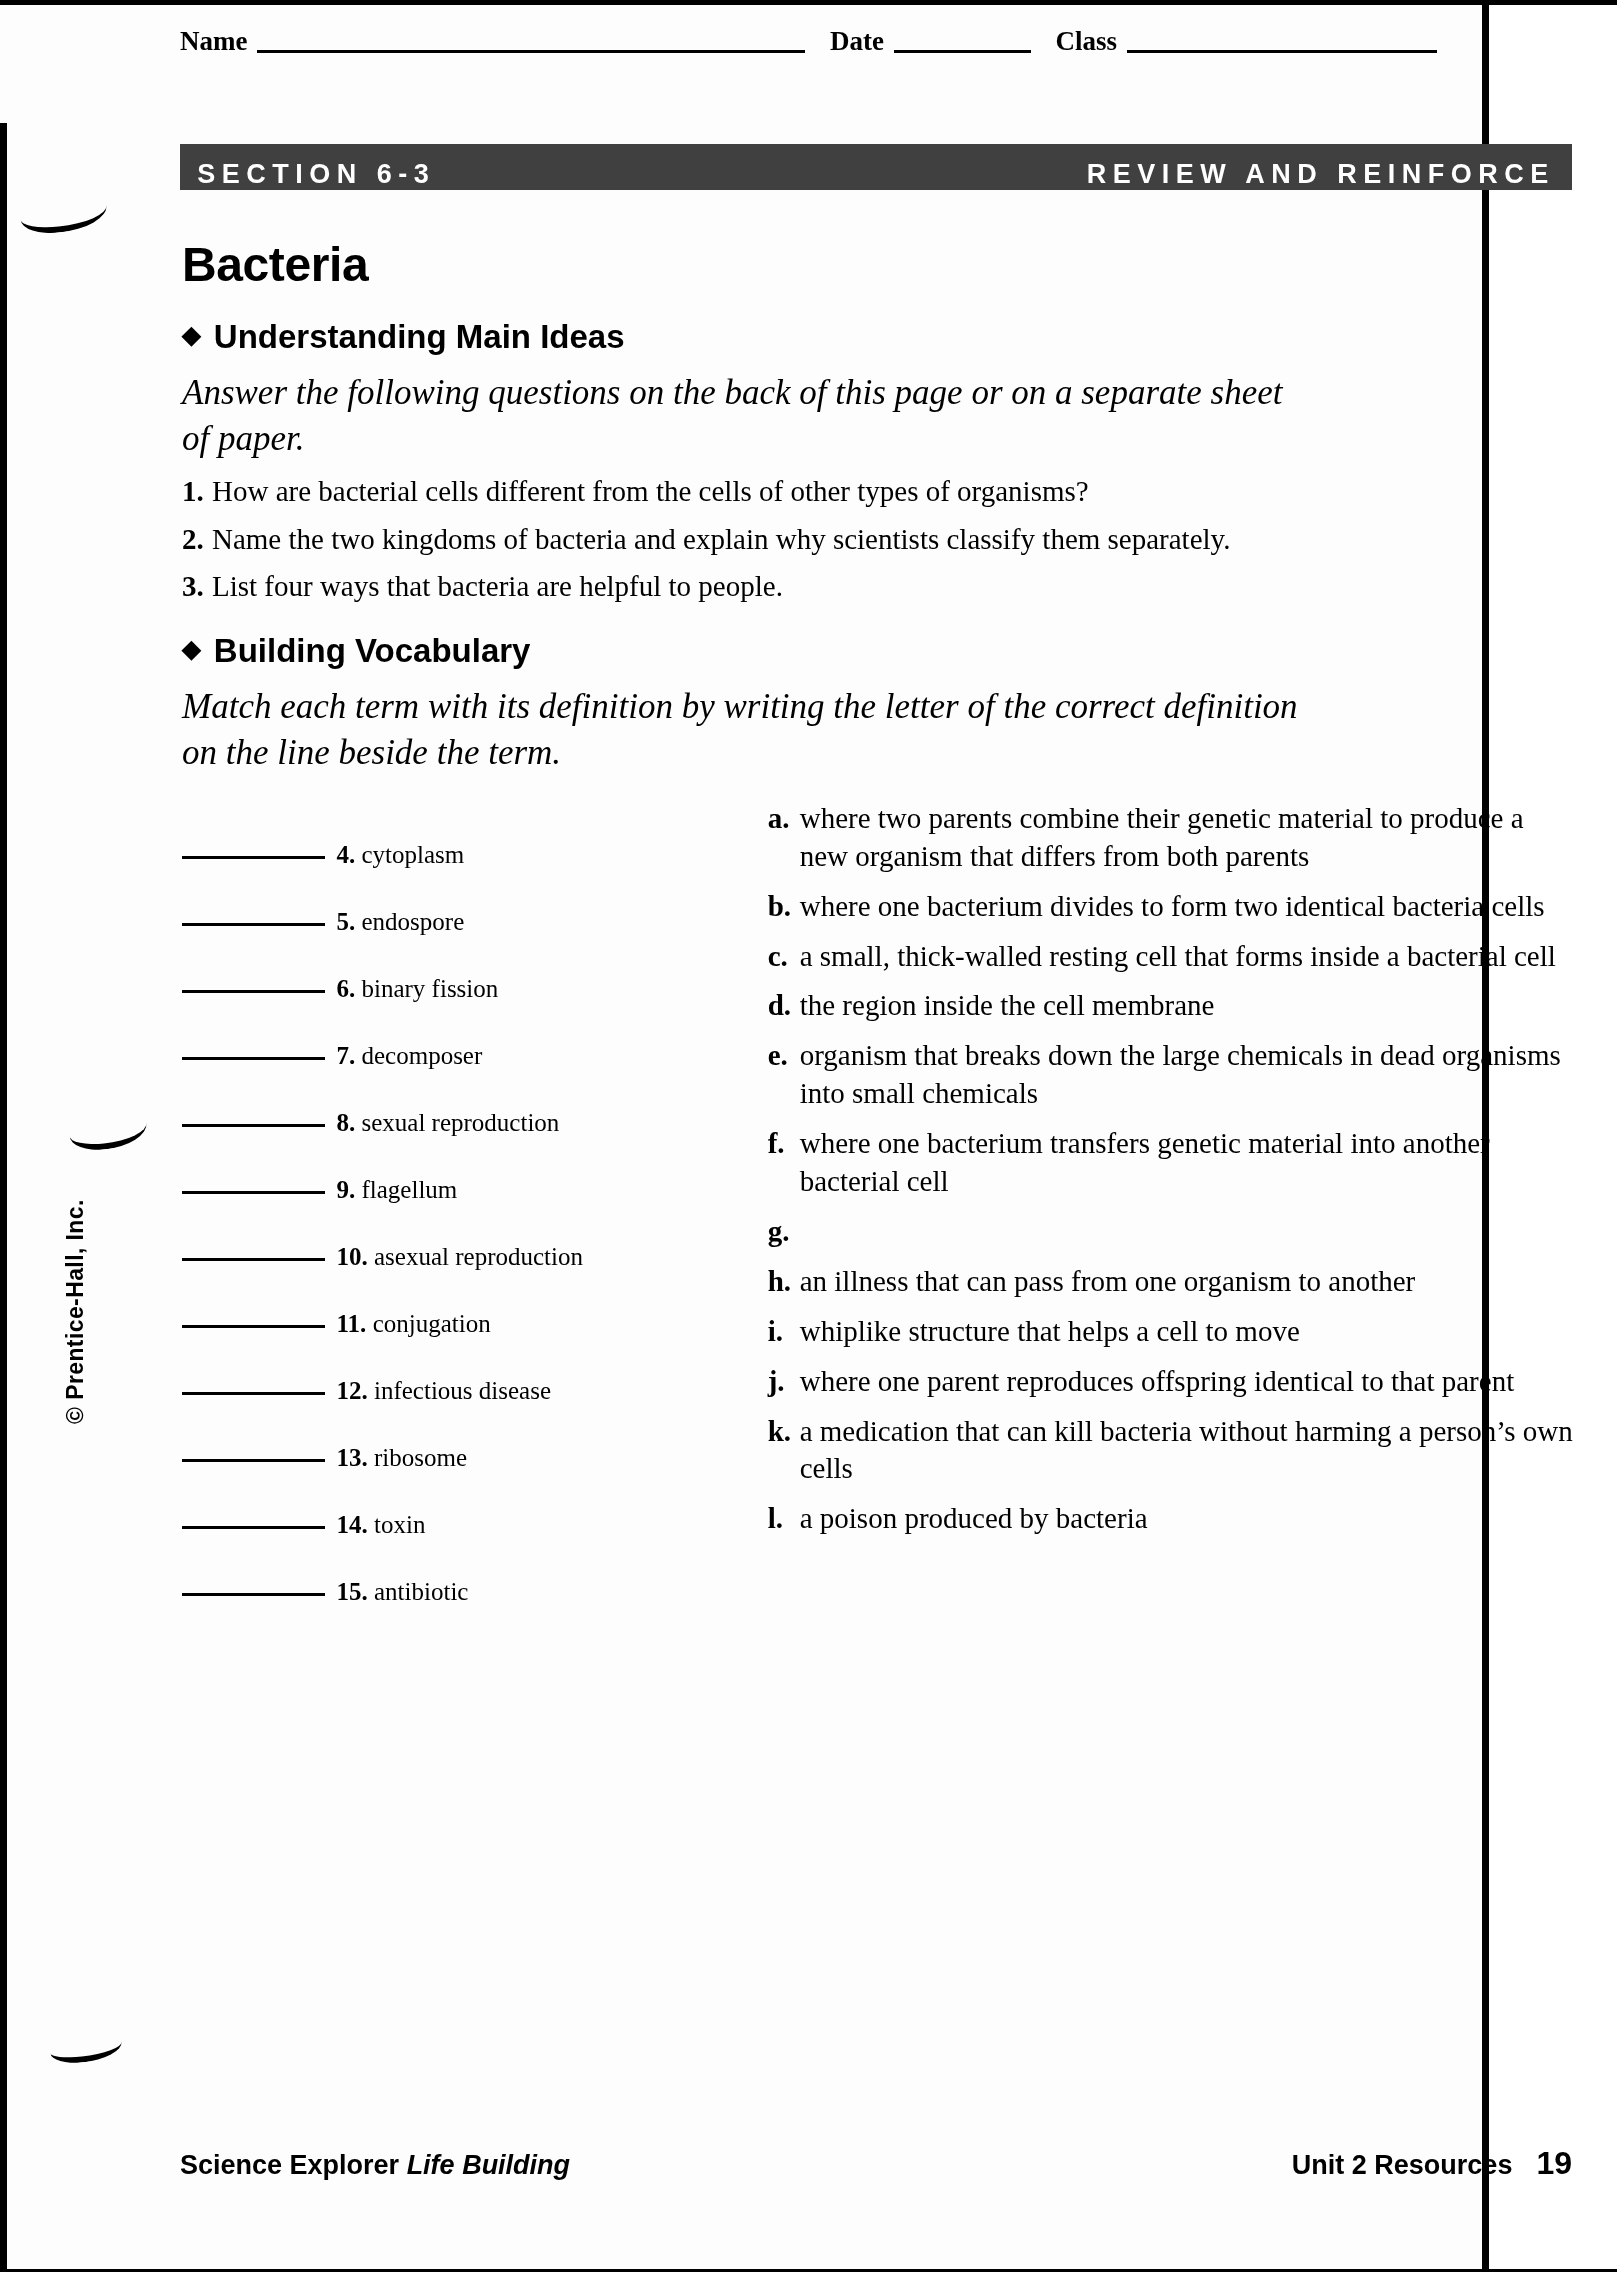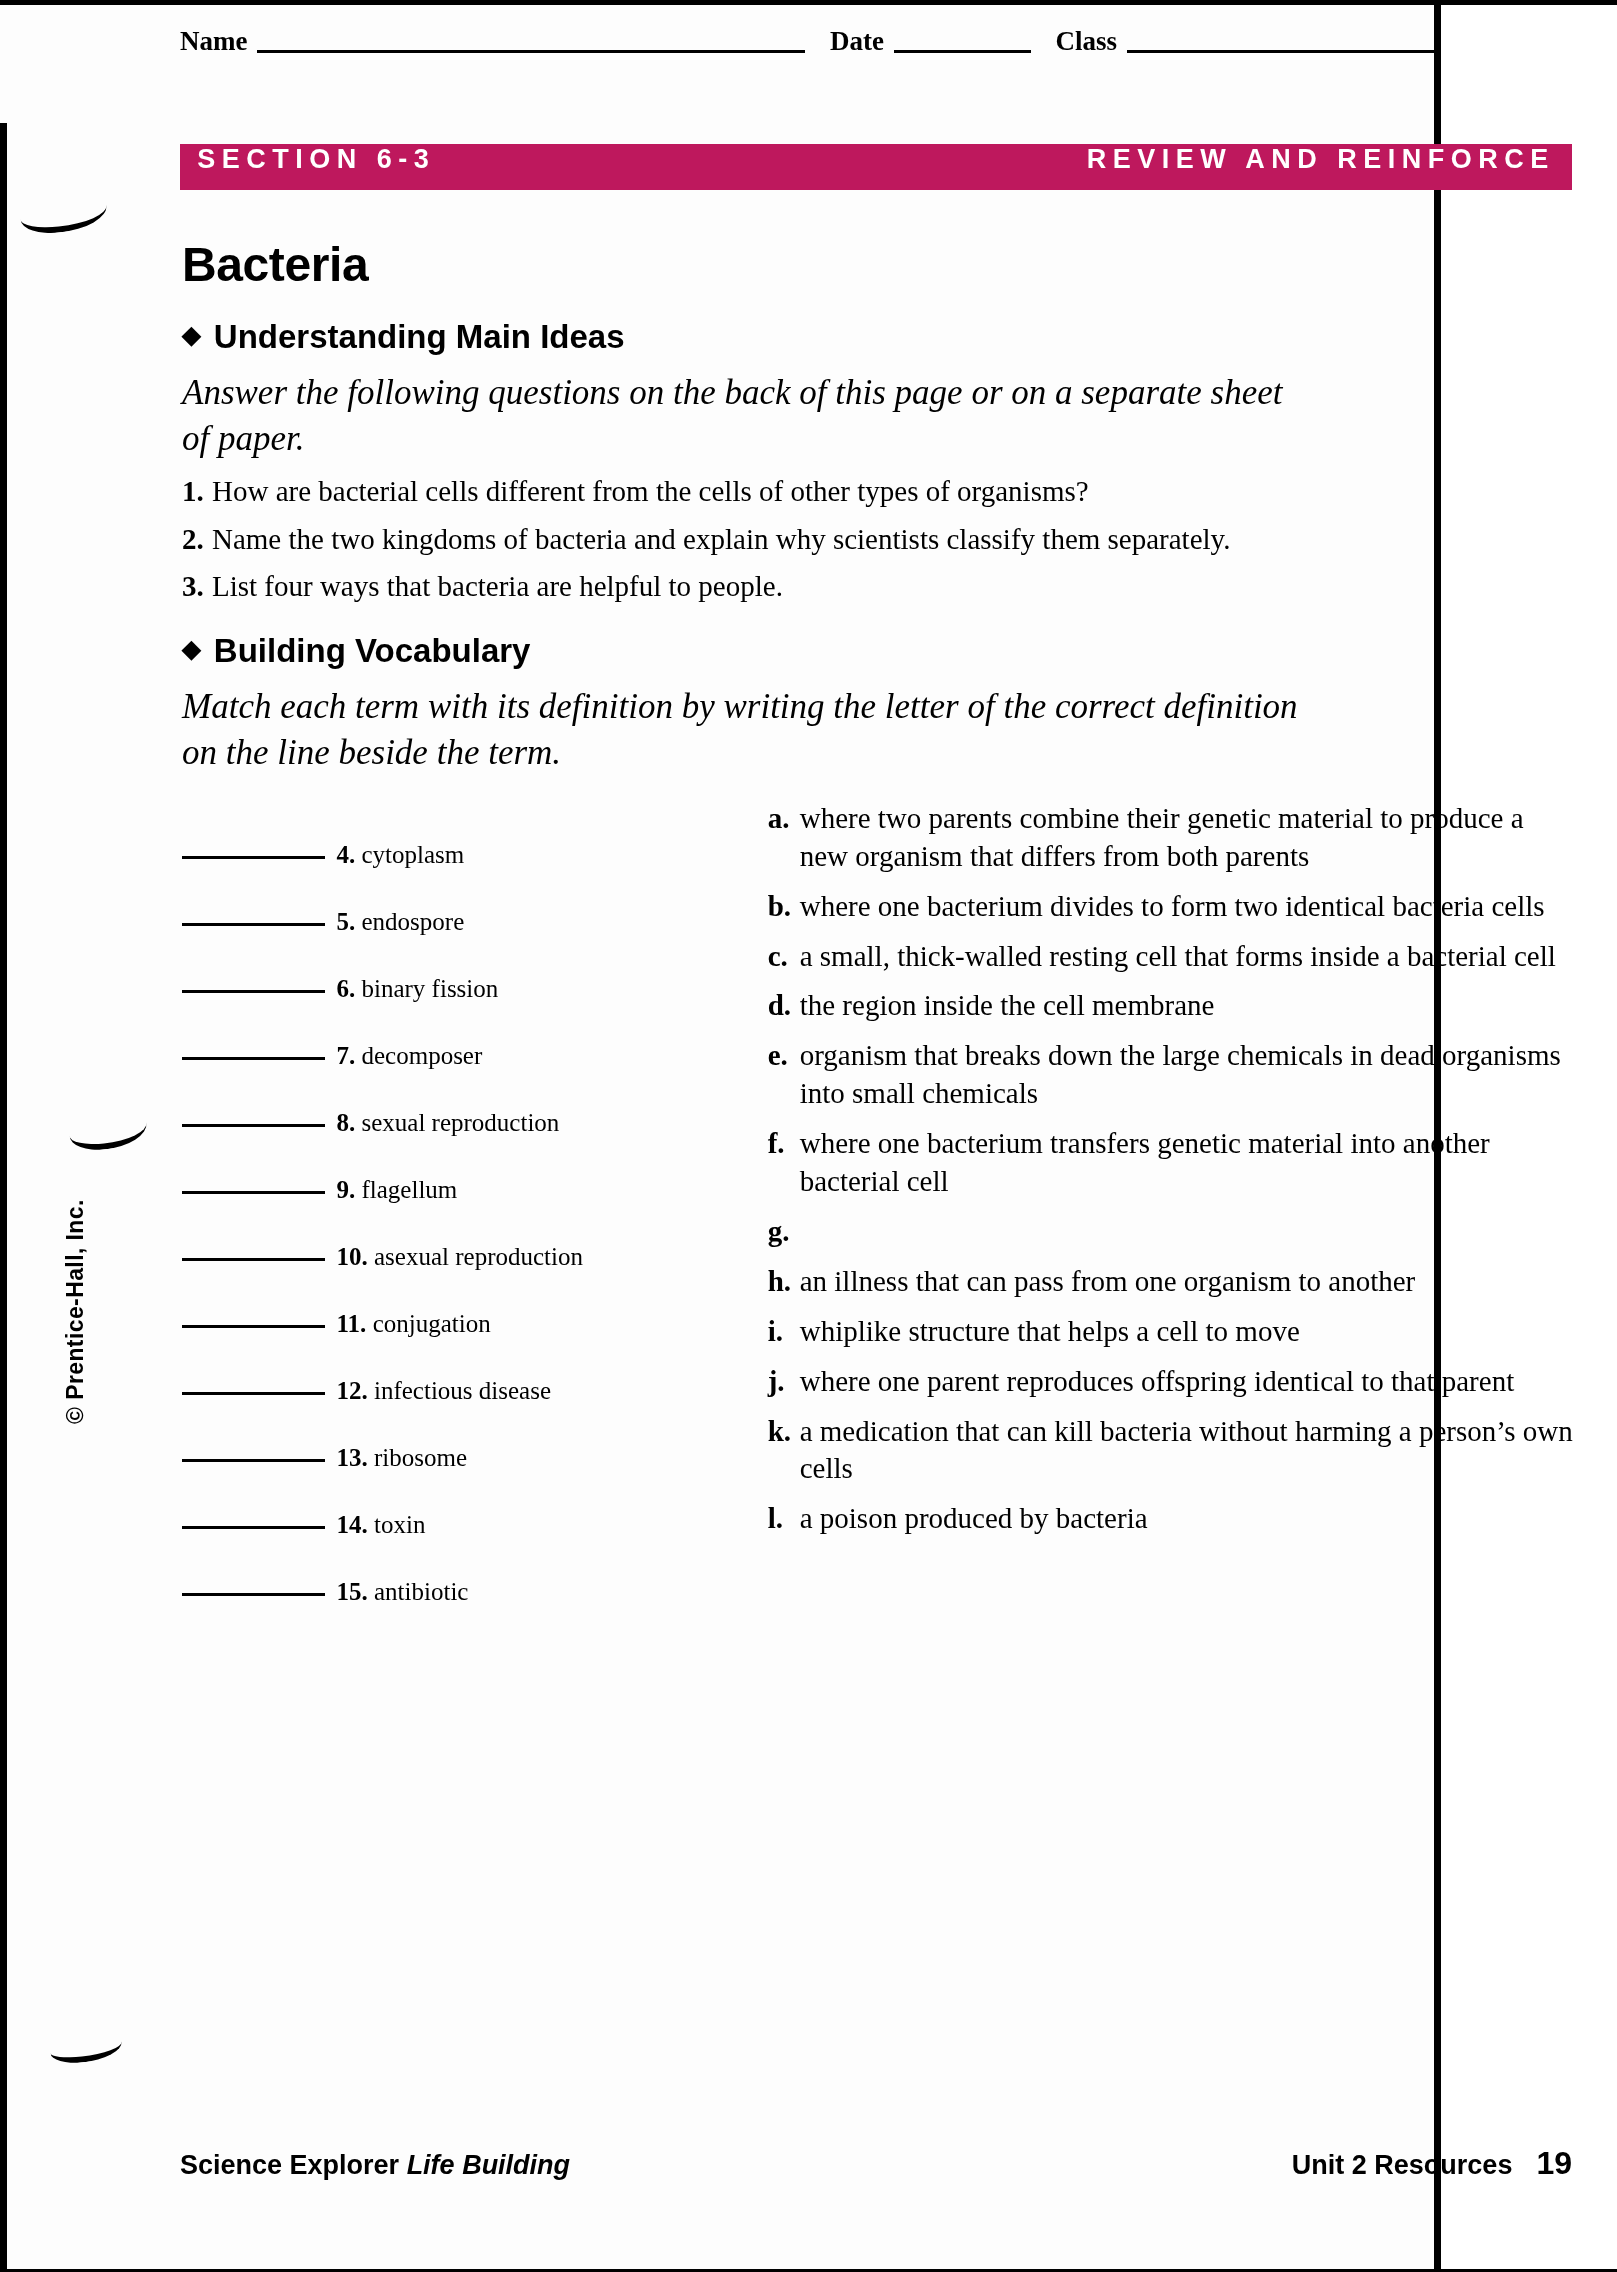--- a/index.html
+++ b/index.html
@@ -16,20 +16,21 @@
     overflow: hidden;
   }
 
   
   .page {
     position: absolute;
     left: 0; top: 0;
     width: 1441px;
     height: 2273px;
     background: #fdfdfd;
+    padding-left: 48px;
   }
   .edge-left {
     position: absolute;
     left: 0px; top: 123px;
     width: 6.5px; height: 2150px;
     background: #000;
   }
   .edge-right {
     position: absolute;
     right: 0px; top: 0px;
@@ -79,24 +80,24 @@
   }
   .rule-name  { width: 548px; margin-right: 24.5px; }
   .rule-date  { width: 137px; margin-right: 24.5px; }
   .rule-class { width: 310px; }
 
   
   .banner {
     position: absolute;
     left: 180px; top: 144px;
     width: 1392px; height: 46px;
-    background: #be185d;
+    background: #404040;
     color: #fff;
     display: flex;
-    align-items: flex-start;
+    align-items: flex-end;
     justify-content: space-between;
     box-sizing: border-box;
     padding: 0 17.3px 0 17.3px;
     font-family: "Liberation Sans", sans-serif;
     font-weight: bold;
     font-size: 27px;
     letter-spacing: 6.5px;
   }
 
   

